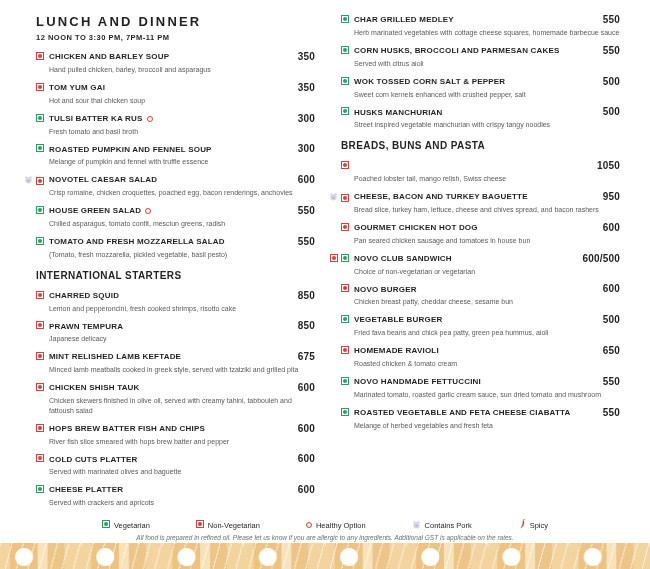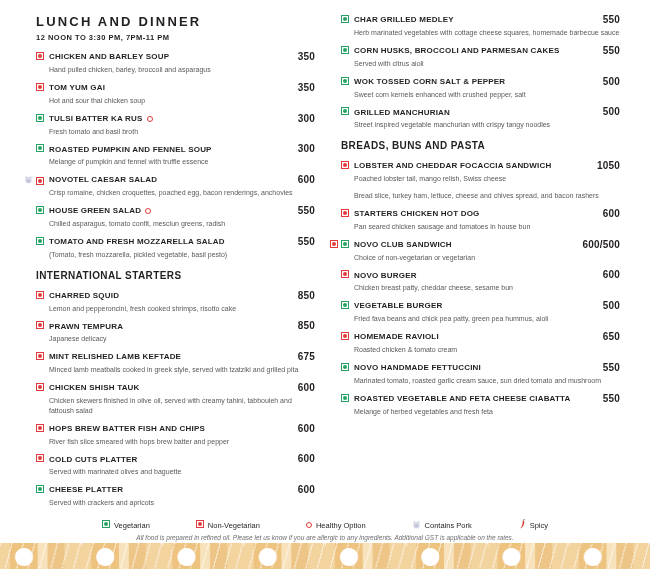--- a/index.html
+++ b/index.html
@@ -249,49 +249,61 @@
       <span>WOK TOSSED CORN SALT &amp; PEPPER</span>
       <span class="price">500</span>
     </div>
     <div class="desc">Sweet corn kernels enhanced with crushed pepper, salt</div>
   </div>
           <div class="item">
     <div class="name-row">
       <span class="markers">
                 <span class="marker veg"></span>
               </span>
-      <span>GRILLED MANCHURIAN</span>
+      <span>HUSKS MANCHURIAN</span>
       <span class="price">500</span>
     </div>
     <div class="desc">Street inspired vegetable manchurian with crispy tangy noodles</div>
   </div>
         </div>
   </div>
       <div class="section">
     <div class="section-heading">BREADS, BUNS AND PASTA</div>
     <div>
           <div class="item">
     <div class="name-row">
       <span class="markers">
                 <span class="marker nonveg"></span>
               </span>
-      <span>LOBSTER AND CHEDDAR FOCACCIA SANDWICH</span>
       <span class="price">1050</span>
     </div>
     <div class="desc">Poached lobster tail, mango relish, Swiss cheese</div>
   </div>
           <div class="item">
+    <div class="name-row">
+      <span class="markers">
+                <span class="marker pork"><svg width="9" height="9" viewBox="0 0 9 9" aria-hidden="true">
+                    <path d="M1 3 L2.4 0.8 L3.5 2.6 Z" fill="#c9cade"></path>
+                    <path d="M8 3 L6.6 0.8 L5.5 2.6 Z" fill="#c9cade"></path>
+                    <circle cx="4.5" cy="5.2" r="3.2" fill="#d6d7e6"></circle>
+                    <ellipse cx="4.5" cy="5.8" rx="1.6" ry="1.1" fill="#b7b9d0"></ellipse>
+                  </svg></span>
+                <span class="marker nonveg"></span>
+              </span>
+      <span>CHEESE, BACON AND TURKEY BAGUETTE</span>
+      <span class="price">950</span>
+    </div>
     <div class="desc">Bread slice, turkey ham, lettuce, cheese and chives spread, and bacon rashers</div>
   </div>
           <div class="item">
     <div class="name-row">
       <span class="markers">
                 <span class="marker nonveg"></span>
               </span>
-      <span>STARTERS CHICKEN HOT DOG</span>
+      <span>GOURMET CHICKEN HOT DOG</span>
       <span class="price">600</span>
     </div>
     <div class="desc">Pan seared chicken sausage and tomatoes in house bun</div>
   </div>
           <div class="item">
     <div class="name-row">
       <span class="markers">
                 <span class="marker nonveg"></span>
                 <span class="marker veg"></span>
               </span>

